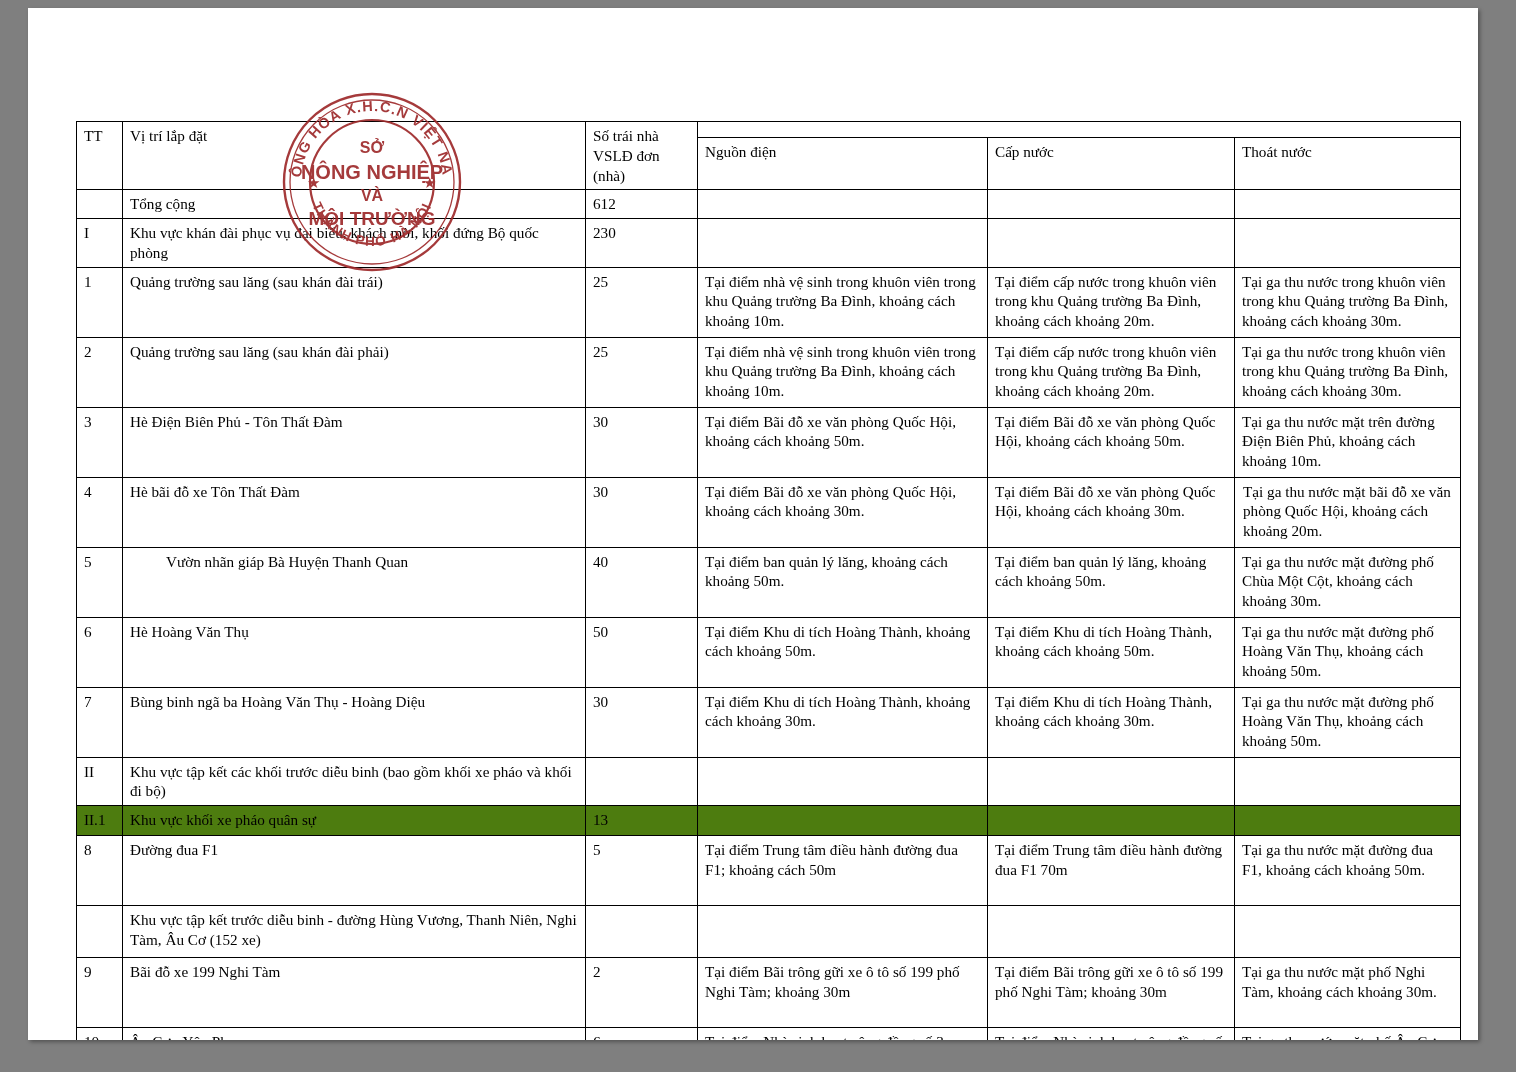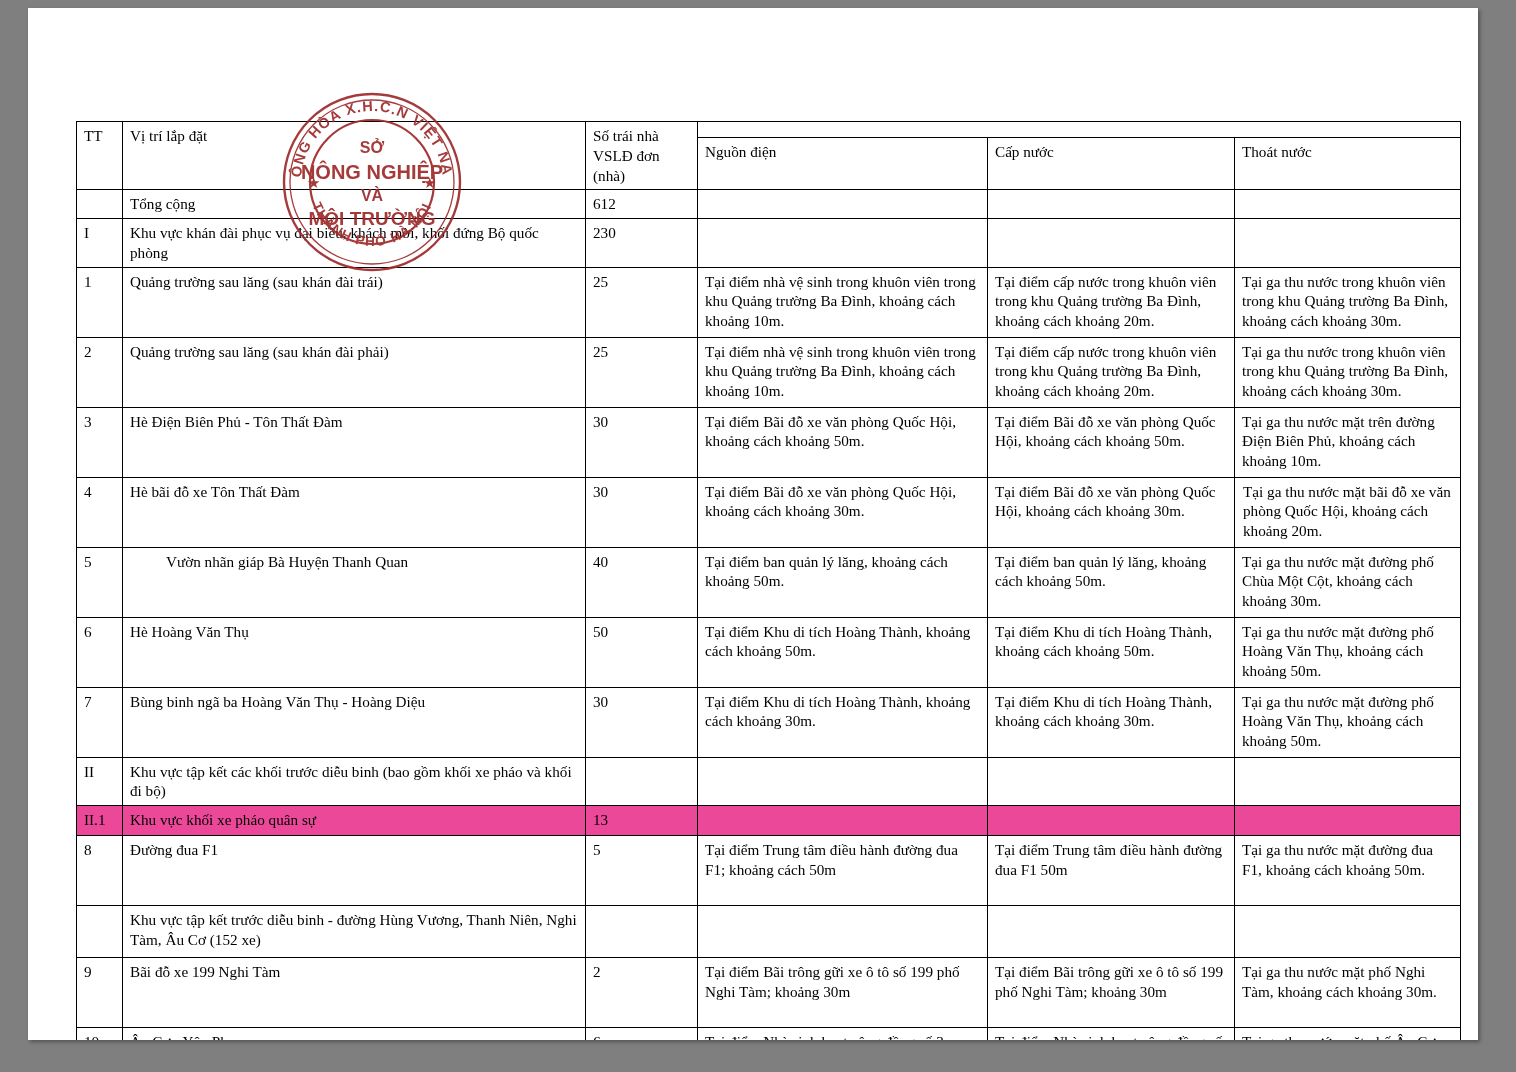--- a/index.html
+++ b/index.html
@@ -107,21 +107,21 @@
   tr.section td {
     font-weight: bold;
     vertical-align: middle;
   }
   tr.section td.c-qty { font-weight: bold; }
   tr.total td {
     font-weight: bold;
     vertical-align: middle;
     text-align: center;
   }
-  tr.shaded td { background: #ec4899; }
+  tr.shaded td { background: #4d7c0f; }
   tr.plain td.c-loc { vertical-align: middle; }
   td.c-loc { vertical-align: middle; }
   td.c-det { vertical-align: top; padding-top: 5px; }
 </style>
 </head>
 <body>
 
 <div id="page-sheet">
 
 
@@ -262,21 +262,21 @@
           <td class="c-qty" style="height: 30px;">13</td>
           <td class="c-det" style="height: 30px;"></td>
           <td class="c-det" style="height: 30px;"></td>
           <td class="c-det" style="height: 30px;"></td>
         </tr>
         <tr class="plain">
           <td class="c-tt" style="height: 70px;">8</td>
           <td class="c-loc" style="height: 70px;">Đường đua F1</td>
           <td class="c-qty" style="height: 70px;">5</td>
           <td class="c-det" style="height: 70px;">Tại điểm Trung tâm điều hành đường đua F1; khoảng cách 50m</td>
-          <td class="c-det" style="height: 70px;">Tại điểm Trung tâm điều hành đường đua F1 50m</td>
+          <td class="c-det" style="height: 70px;">Tại điểm Trung tâm điều hành đường đua F1 70m</td>
           <td class="c-det" style="height: 70px;">Tại ga thu nước mặt đường đua F1, khoảng cách khoảng 50m.</td>
         </tr>
         <tr class="subhead">
           <td class="c-tt" style="height: 52px;"></td>
           <td class="c-loc" style="height: 52px;">Khu vực tập kết trước diễu binh - đường Hùng Vương, Thanh Niên, Nghi Tàm, Âu Cơ (152 xe)</td>
           <td class="c-qty" style="height: 52px;"></td>
           <td class="c-det" style="height: 52px;"></td>
           <td class="c-det" style="height: 52px;"></td>
           <td class="c-det" style="height: 52px;"></td>
         </tr>

